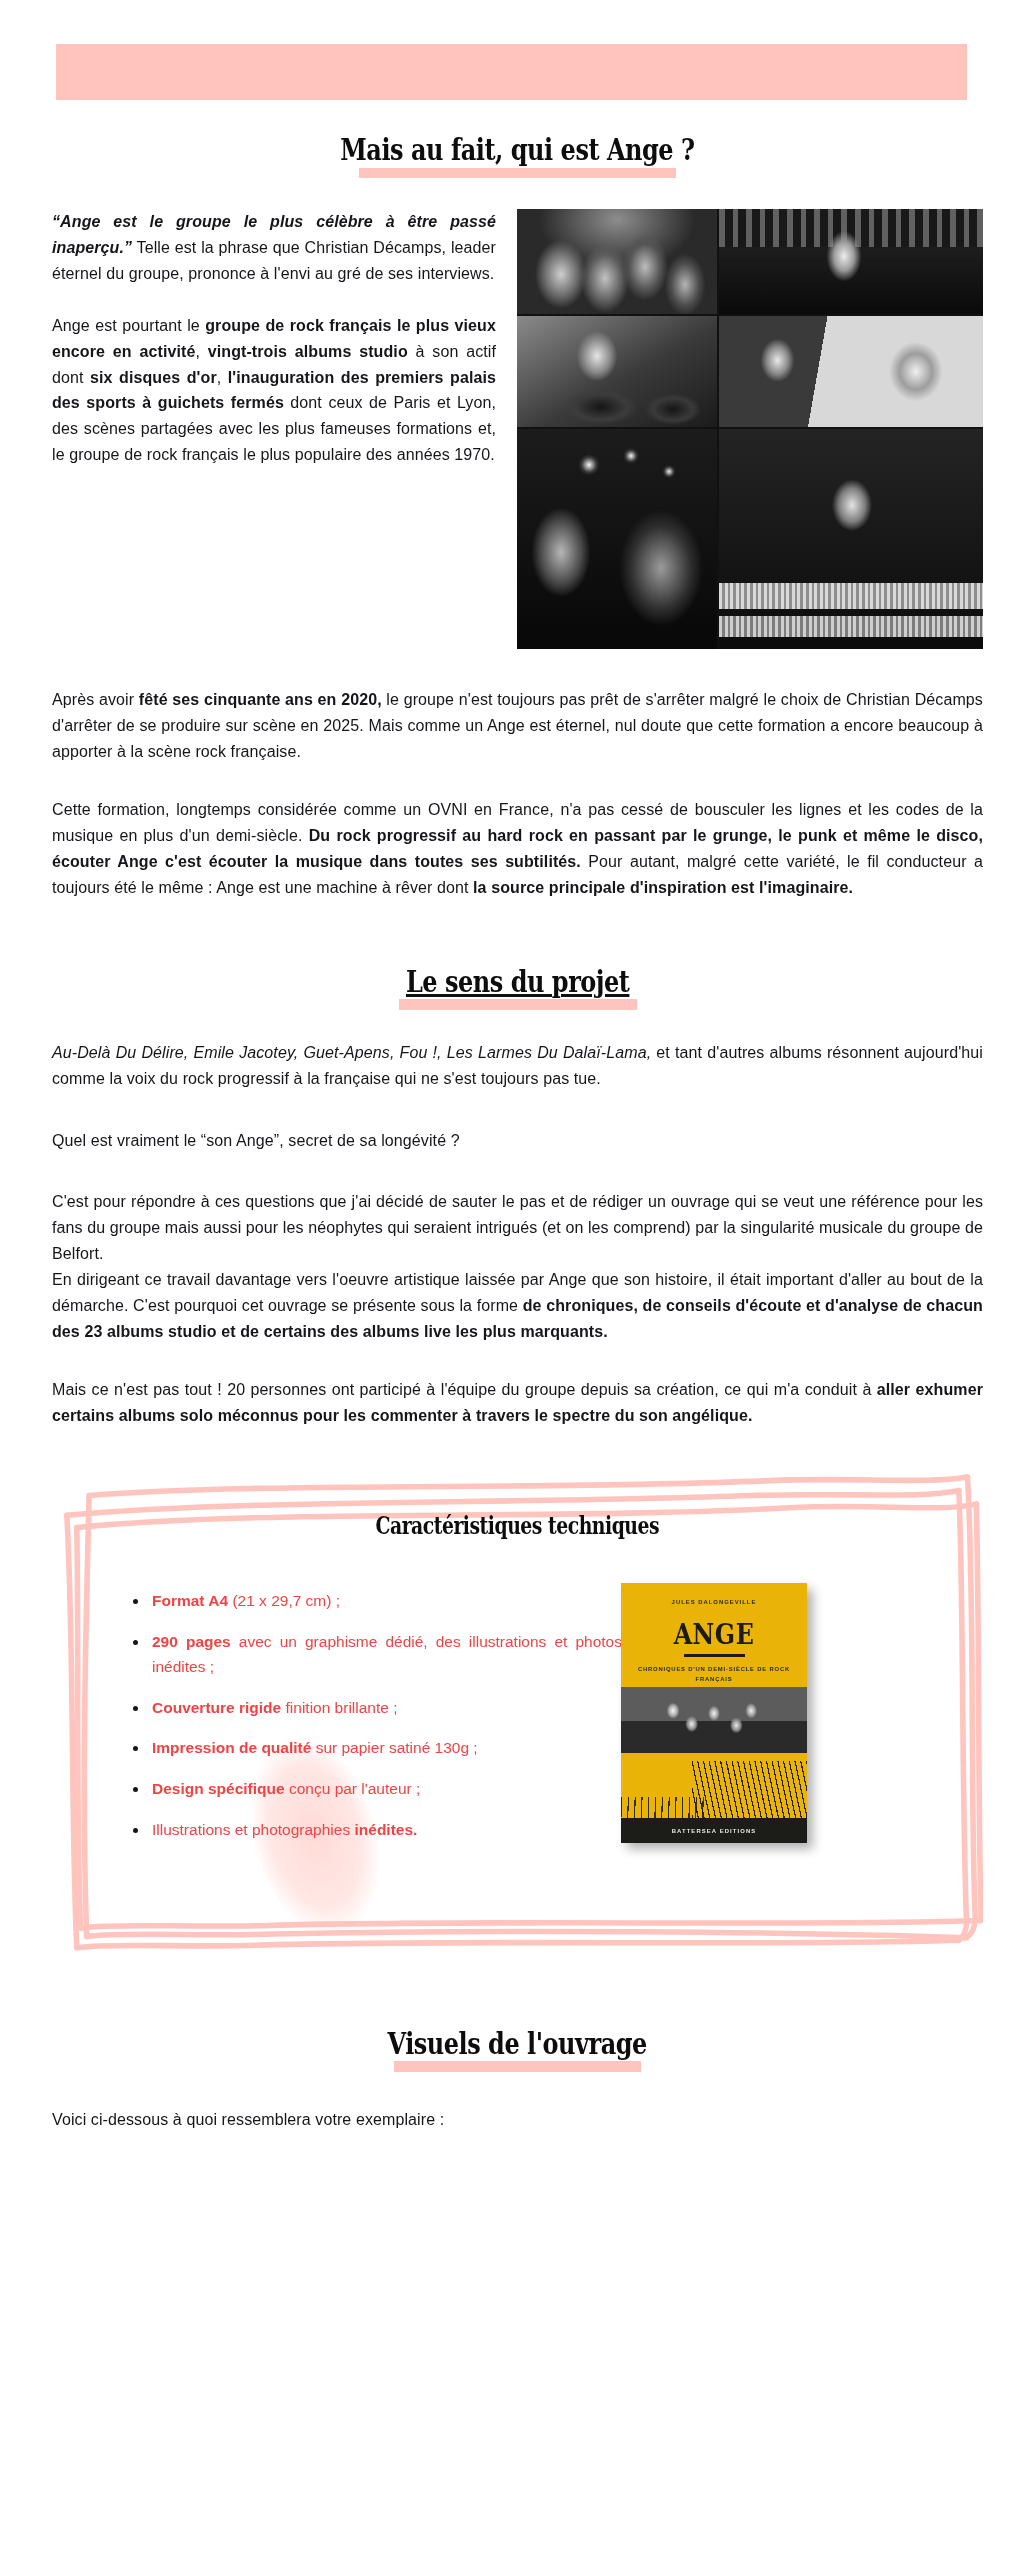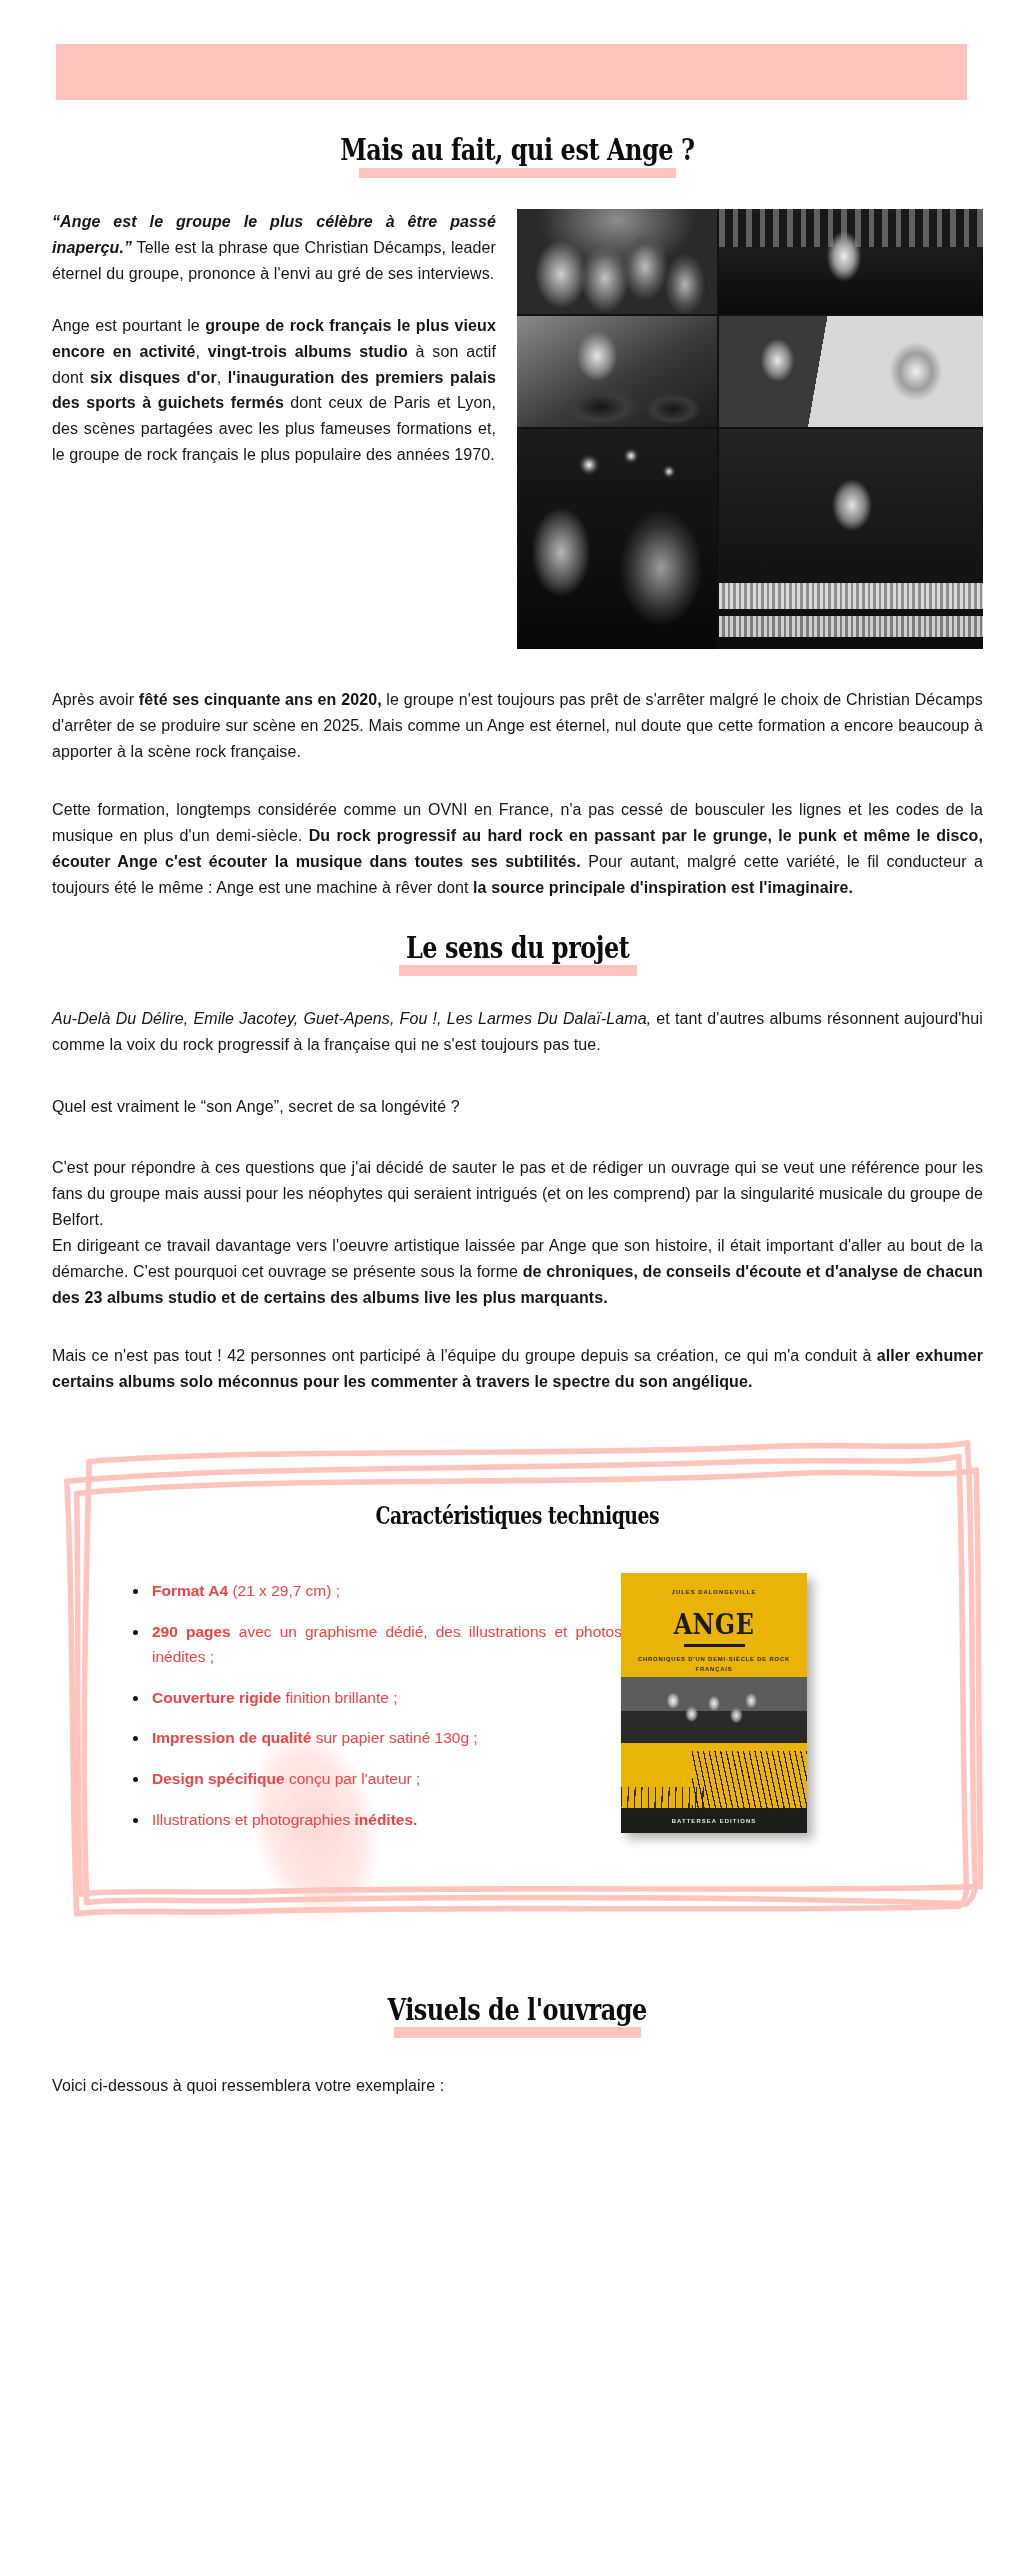--- a/index.html
+++ b/index.html
@@ -177,21 +177,21 @@
     height: 488px;
     pointer-events: none;
   }
   .sketch-inner {
     position: absolute;
     left: 37px; top: 25px;
     width: 856px;
     height: 439px;
   }
   .char-title {
-    margin-top: 42px;
+    margin-top: 18px;
   }
   .specs-row {
     display: flex;
     align-items: flex-start;
     margin-top: 51px;
   }
   ul.specs {
     list-style: none;
     width: 495px;
     margin-left: 38px;
@@ -351,39 +351,39 @@
     </div>
 
     <p class="body" style="margin-top:28.4px;">
       <span>Après avoir </span><b>fêté ses cinquante ans en 2020,</b><span> le groupe n'est toujours pas prêt de s'arrêter malgré le choix de Christian Décamps d'arrêter de se produire sur scène en 2025. Mais comme un Ange est éternel, nul doute que cette formation a encore beaucoup à apporter à la scène rock française.</span>
     </p>
 
     <p class="body" style="margin-top:32px;">
       <span>Cette formation, longtemps considérée comme un OVNI en France, n'a pas cessé de bousculer les lignes et les codes de la musique en plus d'un demi-siècle. </span><b>Du rock progressif au hard rock en passant par le grunge, le punk et même le disco, écouter Ange c'est écouter la musique dans toutes ses subtilités.</b><span> Pour autant, malgré cette variété, le fil conducteur a toujours été le même : Ange est une machine à rêver dont </span><b>la source principale d'inspiration est l'imaginaire.</b>
     </p>
 
-    <div class="head-wrap" style="margin-top:32px;">
+    <div class="head-wrap" style="margin-top:66px;text-decoration:underline;">
       <div class="h-gothic" style="font-size:30px;">Le sens du projet</div>
       <div class="head-rule" style="width:238px;"></div>
     </div>
 
     <p class="body" style="margin-top:30px;">
       <span class="italic">Au-Delà Du Délire, Emile Jacotey, Guet-Apens, Fou !, Les Larmes Du Dalaï-Lama,</span><span> et tant d'autres albums résonnent aujourd'hui comme la voix du rock progressif à la française qui ne s'est toujours pas tue.</span>
     </p>
 
     <p class="body bold-center" style="margin-top:36px;">Quel est vraiment le “son Ange”, secret de sa longévité ?</p>
 
     <p class="body" style="margin-top:36px;">C'est pour répondre à ces questions que j'ai décidé de sauter le pas et de rédiger un ouvrage qui se veut une référence pour les fans du groupe mais aussi pour les néophytes qui seraient intrigués (et on les comprend) par la singularité musicale du groupe de Belfort.</p>
 
     <p class="body" style="">
       <span>En dirigeant ce travail davantage vers l'oeuvre artistique laissée par Ange que son histoire, il était important d'aller au bout de la démarche. C'est pourquoi cet ouvrage se présente sous la forme </span><b>de chroniques, de conseils d'écoute et d'analyse de chacun des 23 albums studio et de certains des albums live les plus marquants.</b>
     </p>
 
     <p class="body" style="margin-top:32px;">
-      <span>Mais ce n'est pas tout ! 42 personnes ont participé à l'équipe du groupe depuis sa création, ce qui m'a conduit à </span><b>aller exhumer certains albums solo méconnus pour les commenter à travers le spectre du son angélique.</b>
+      <span>Mais ce n'est pas tout ! 20 personnes ont participé à l'équipe du groupe depuis sa création, ce qui m'a conduit à </span><b>aller exhumer certains albums solo méconnus pour les commenter à travers le spectre du son angélique.</b>
     </p>
 
     <div class="sketch-box">
 
       <svg class="sketch-svg" viewBox="0 0 1505 790" preserveAspectRatio="none">
         <g fill="none" stroke="#ffc4bd" stroke-width="9" stroke-linecap="round" stroke-linejoin="round">
           <path d="M24,70 C300,44 760,52 1130,38 C1290,33 1400,44 1466,30"></path>
           <path d="M1466,30 C1474,230 1470,470 1478,720 C1480,740 1474,752 1466,758"></path>
           <path d="M1466,758 C1160,768 700,756 330,766 C210,770 100,762 40,770"></path>
           <path d="M40,770 C30,540 36,300 24,70"></path>

